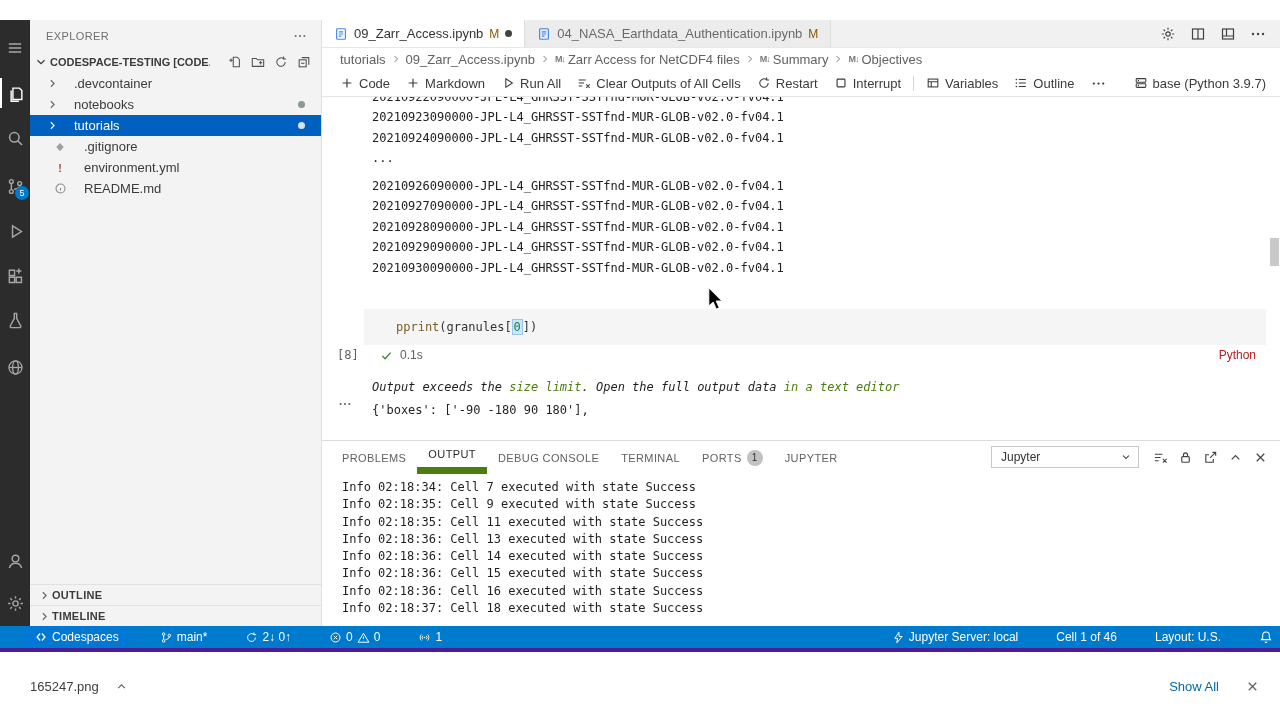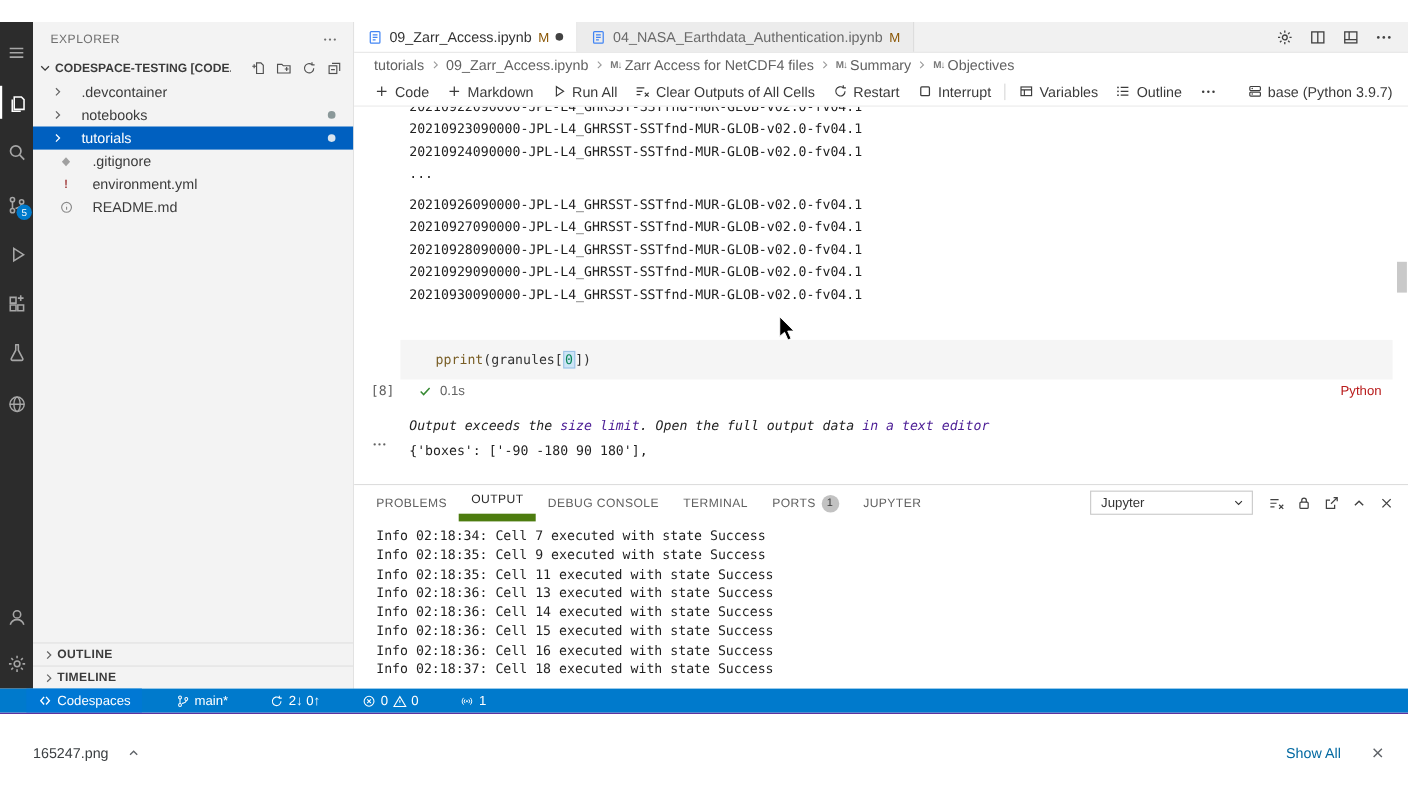--- a/index.html
+++ b/index.html
@@ -62,21 +62,21 @@
 .cell{position:relative;margin:31px 14px 0 42px;}
 .cell-input{background:#f5f5f5;height:36px;padding:11px 0 0 32px;font-size:12px;}
 .tok-fn{color:#795E26;}
 .tok-num{color:#098658;background:#cde5f7;border:1px solid #9cc3e5;padding:0 1px;}
 .exec{position:absolute;left:-27px;bottom:3px;font-size:12px;color:#616161;}
 .cell-status{height:20px;display:flex;align-items:center;padding:0 10px 0 16px;font-size:12px;color:#616161;}
 .cell-status .t{margin-left:7px;}
 .cell-status .lang{margin-left:auto;color:#b91c1c;}
 .out-actions{position:absolute;left:16px;top:300px;color:#616161;cursor:pointer;}
 .trunc{margin:15px 14px 0 50px;font-size:12px;font-style:italic;color:#1f1f1f;}
-.trunc a{color:#4c1d95;cursor:pointer;}
+.trunc a{color:#4d7c0f;cursor:pointer;}
 .partial{margin-top:9px;padding-left:50px;font-size:12px;color:#1f1f1f;}
 .scroll-thumb{position:absolute;right:1px;top:141px;width:9px;height:28px;background:#c9c9c9;cursor:pointer;}
 
 
 .panel{height:186px;border-top:1px solid #ddd;position:relative;background:#fff;}
 .panel-head{height:33px;display:flex;align-items:center;padding-left:9px;}
 .ptab{padding:0 11px;height:33px;display:flex;align-items:center;gap:5px;font-size:11px;letter-spacing:.4px;color:#616161;cursor:pointer;}
 .ptab.active{color:#2b2b2b;border-bottom:7px solid #4d7c0f;}
 .pbadge{min-width:16px;height:16px;border-radius:9px;background:#c2c2c2;color:#333;font-size:10px;line-height:16px;text-align:center;padding:0 4px;}
 .panel-ctl{position:absolute;right:12px;top:5px;display:flex;align-items:center;gap:10px;color:#424242;}
@@ -84,21 +84,21 @@
 .chan-select .sp{flex:1;}
 .panel-body{padding:5px 0 0 20px;font-size:12px;line-height:17.3px;color:#1f1f1f;}
 
 
 .statusbar{position:absolute;left:0;top:626px;width:1280px;height:22px;background:#007acc;color:#fff;display:flex;align-items:stretch;font-size:12px;}
 .st{display:flex;align-items:center;gap:4px;padding:0 7px;cursor:pointer;white-space:nowrap;margin-left:24px;}
 .st.remote{background:#0078d4;padding:0 10px;}
 .st-right{margin-left:auto;display:flex;align-items:stretch;}
 
 
-.shelf{position:absolute;left:0;top:648px;width:1280px;height:72px;background:#fff;border-top:1px solid #4c1d95;display:flex;align-items:center;padding:0 20px;}
+.shelf{position:absolute;left:0;top:648px;width:1280px;height:72px;background:#fff;border-top:4px solid #4c1d95;display:flex;align-items:center;padding:0 20px;}
 .dl-chip{display:flex;align-items:center;gap:16px;padding:8px 10px;cursor:pointer;color:#3c4043;font-size:13px;}
 .dl-right{margin-left:auto;display:flex;align-items:center;gap:26px;}
 .showall{color:#0369a1;font-size:13px;cursor:pointer;}
 .dl-close{color:#5f6368;cursor:pointer;}
 
 
 .cursor{position:absolute;left:708px;top:288px;z-index:50;pointer-events:none;}
 </style>
 </head>
 <body>
@@ -635,20 +635,42 @@
   </div>
   <div class="st">
     <span>
         <svg width="13" height="13" viewBox="0 0 16 16" fill="none" stroke="currentColor" stroke-width="1.1">
           <path d="M4.2 4.2a5.4 5.4 0 0 0 0 7.6M11.8 4.2a5.4 5.4 0 0 1 0 7.6M5.9 5.9a3 3 0 0 0 0 4.2M10.1 5.9a3 3 0 0 1 0 4.2"></path>
           <circle cx="8" cy="8" r="1" fill="currentColor" stroke="none"></circle>
         </svg>
       </span>
     <span>1</span>
   </div>
+  <div class="st-right">
+    <div class="st">
+      <span>
+          <svg width="13" height="13" viewBox="0 0 16 16" fill="none" stroke="currentColor" stroke-width="1.2">
+            <path d="M8.5 1.5L3.5 9h3.3L6 14.5 12.5 6.8H8.7z"></path>
+          </svg>
+        </span>
+      <span>Jupyter Server: local</span>
+    </div>
+    <div class="st">
+        <span>Cell 1 of 46</span>
+      </div>
+    <div class="st">
+        <span>Layout: U.S.</span>
+      </div>
+    <div class="st">
+      <svg width="14" height="14" viewBox="0 0 16 16" fill="none" stroke="currentColor" stroke-width="1.2">
+          <path d="M8 2.2a3.8 3.8 0 0 1 3.8 3.8v2.8l1.4 2.2H2.8l1.4-2.2V6A3.8 3.8 0 0 1 8 2.2z"></path>
+          <path d="M6.8 13.4a1.3 1.3 0 0 0 2.4 0"></path>
+        </svg>
+    </div>
+  </div>
 </div>
 
 <div class="shelf">
   <div class="dl-chip">
     <span>165247.png</span>
     <span>
         <svg width="13" height="13" viewBox="0 0 16 16" fill="none" stroke="#5f6368" stroke-width="1.5">
           <path d="M4 10l4-4 4 4"></path>
         </svg>
       </span>

